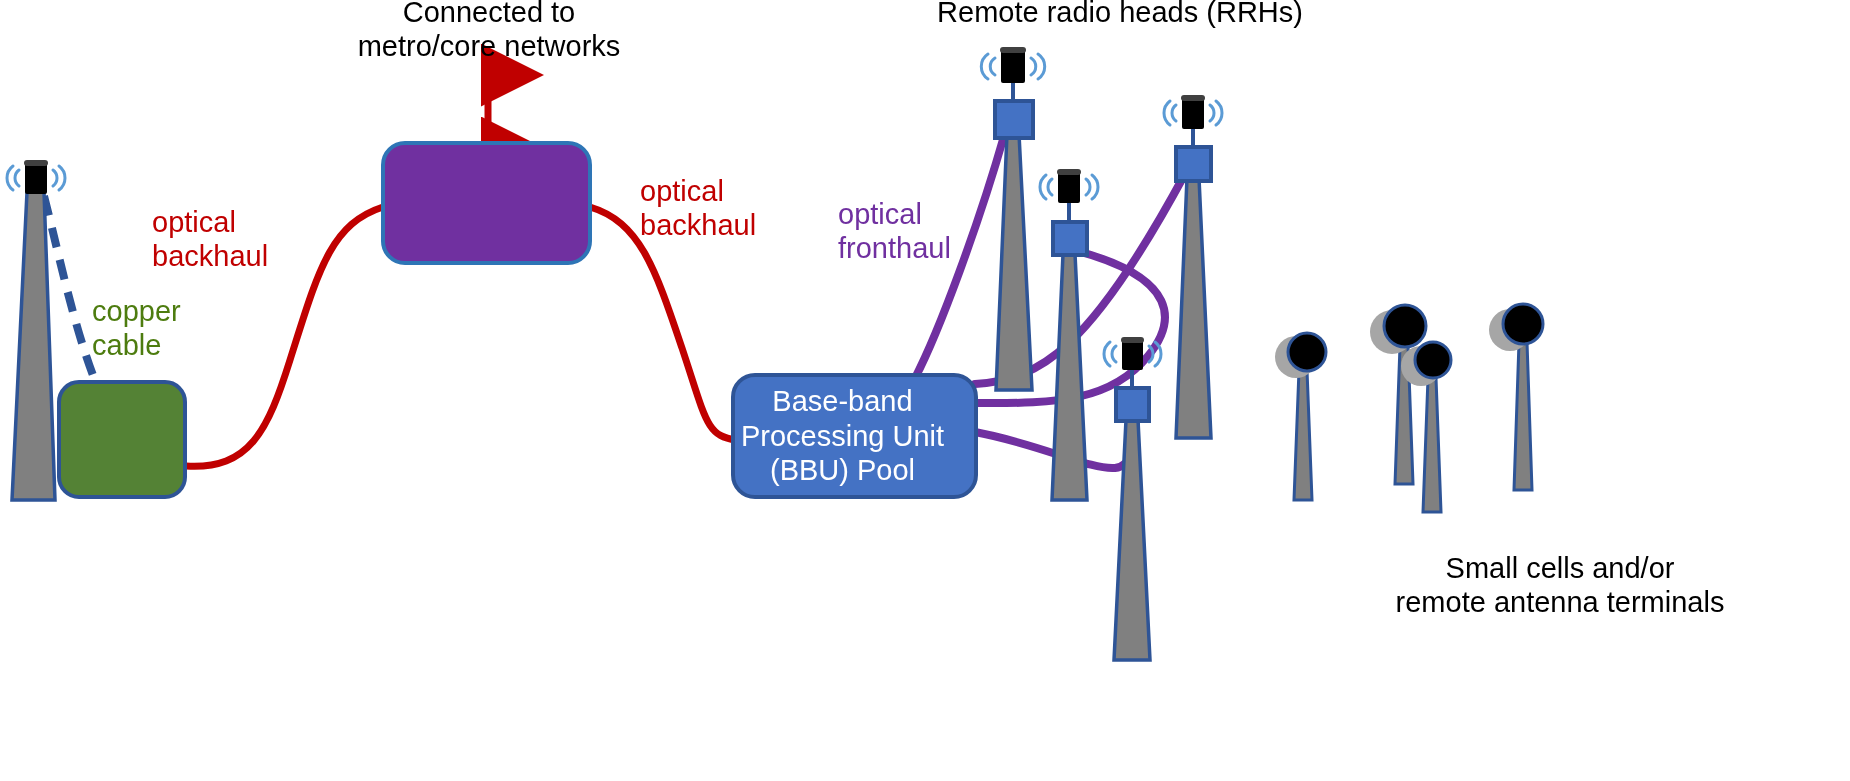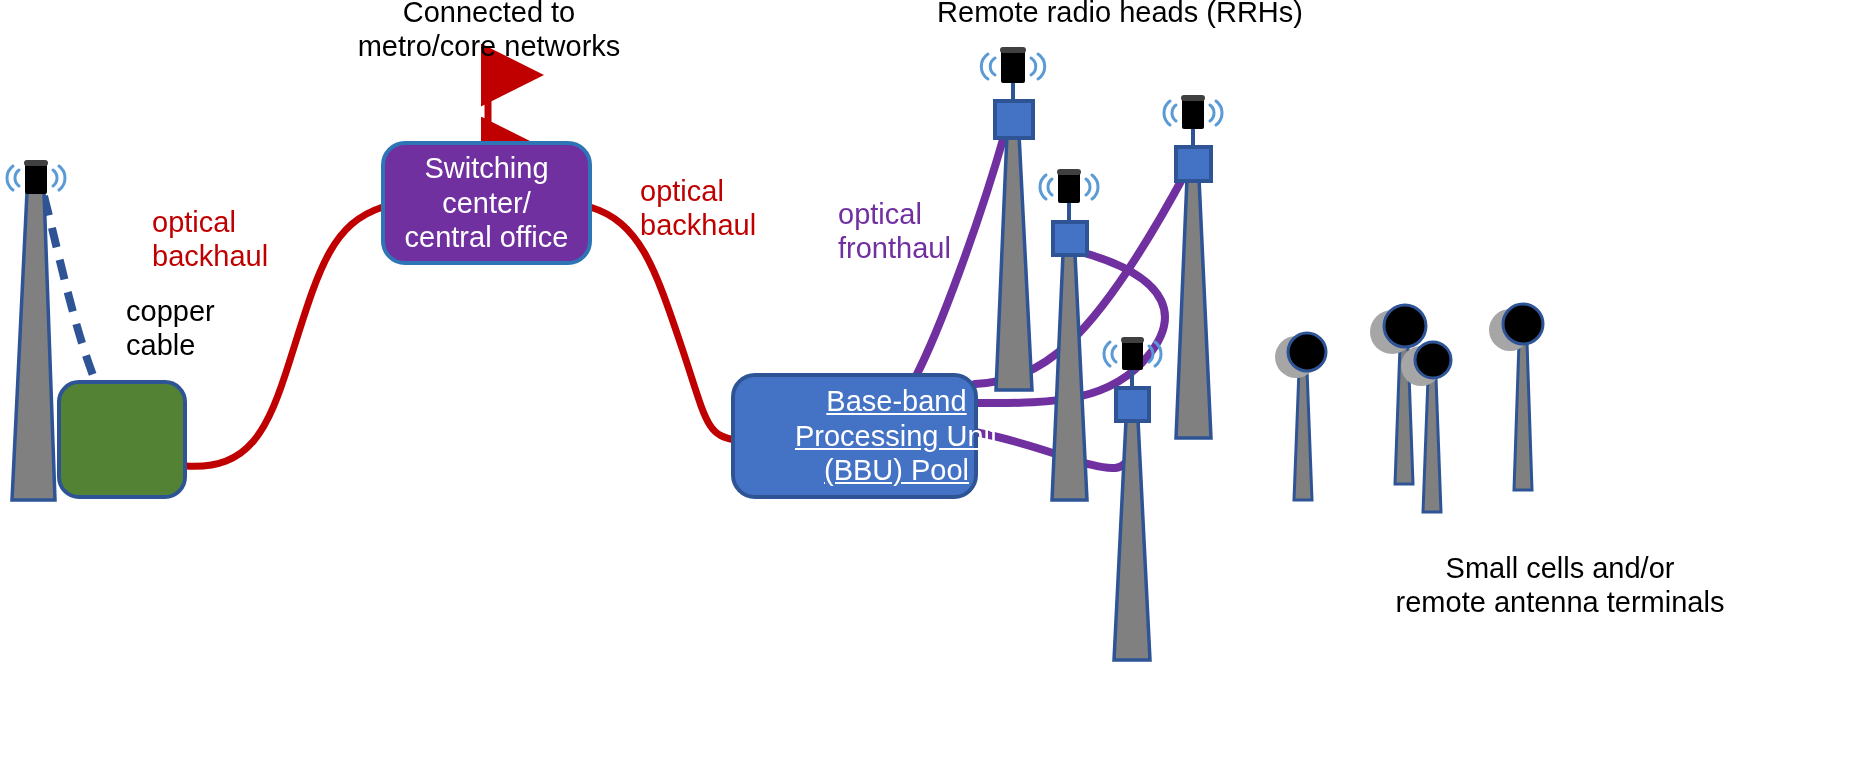--- a/index.html
+++ b/index.html
@@ -33,23 +33,22 @@
   .lbl-black {
     color: #000000;
     font-size: 29px;
     text-align: center;
   }
   .lbl-red {
     color: #c00000;
     font-size: 29px;
   }
   .lbl-blue {
-    color: #000000;
-    font-size: 29px;
-    margin-left: 34px;
+    color: #4d7c0f;
+    font-size: 29px;
   }
   .lbl-purple {
     color: #7030a0;
     font-size: 29px;
   }
   .boxtext {
     position: absolute;
     color: #ffffff;
     font-size: 29px;
     text-align: center;
@@ -236,21 +235,18 @@
   <div class="lbl lbl-blue" style="left:92px; top:294px;">copper
 cable</div>
 
   <div class="lbl lbl-purple" style="left:838px; top:197px;">optical
 fronthaul</div>
 
   <div class="lbl lbl-black" style="left:1268px; top:551px; width:584px; text-align:center;">Small cells and/or
 remote antenna terminals</div>
 
 
-  <div class="boxtext" style="left:383px; top:143px; width:207px; height:120px;">Switching
-center/
-central office</div>
-
-  <div class="boxtext" style="left:775px; top:375px; width:243px; height:122px;text-decoration:underline;">Base-band
+
+  <div class="boxtext" style="left:721px; top:375px; width:243px; height:122px;">Base-band
 Processing Unit
 (BBU) Pool</div>
 
 </div>
 
 </body></html>

